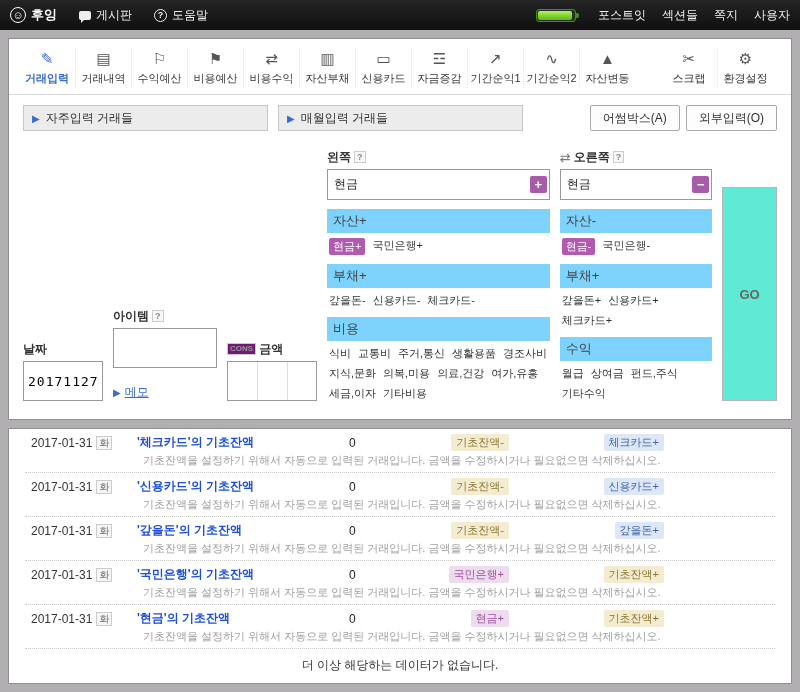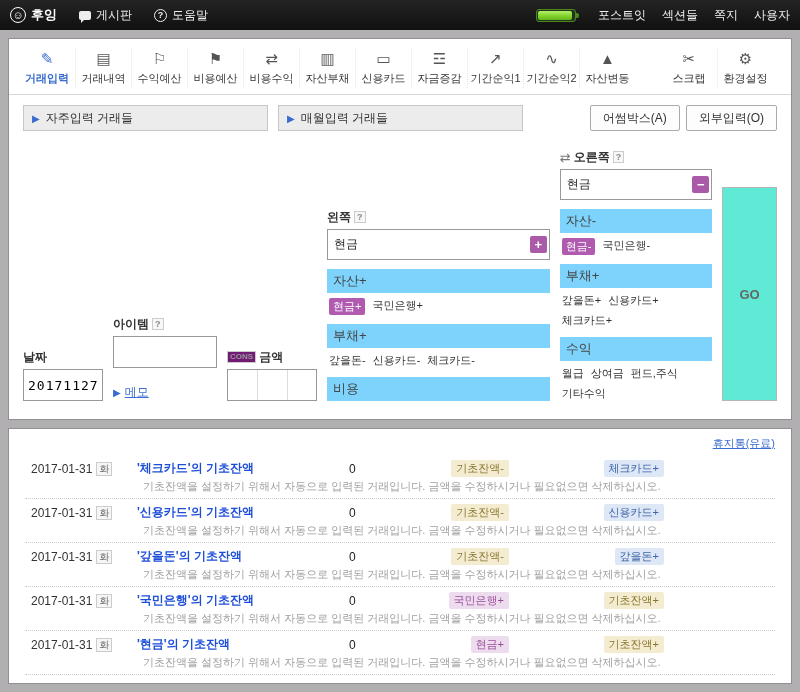--- a/index.html
+++ b/index.html
@@ -40,21 +40,21 @@
   .bar-btn .arrow{color:#3a6bd0;font-size:10px}
   .qb-right{margin-left:auto;display:flex;gap:6px}
   .sm-btn{height:26px;background:#fdfdfd;border:1px solid #aaa;border-radius:2px;padding:0 12px;font-size:12px;color:#333;cursor:pointer;font-family:inherit}
 
   
   .form-area{display:flex;gap:10px;padding:10px 14px 0;align-items:flex-end}
   .fcol{display:flex;flex-direction:column}
   .flabel{font-size:12px;font-weight:bold;color:#333;margin-bottom:4px;display:flex;align-items:center;gap:3px;height:16px}
   .help-sup{font-size:9px;color:#888;border:1px solid #ccc;padding:0 2px;background:#f7f7f7;cursor:pointer;line-height:10px}
   .cons{font-size:8px;color:#999;border:1px solid #ccc;background:#701a75;padding:1px 2px;line-height:8px}
-  .txt{height:32px;border:1px solid #999;padding:0 4px;font-size:12px;font-family:inherit;background:#fff}
+  .txt{height:40px;border:1px solid #999;padding:0 4px;font-size:12px;font-family:inherit;background:#fff}
   .date-input{width:80px;font-family:"DejaVu Sans Mono",monospace;font-size:13px;letter-spacing:1px}
   .item-input{width:104px}
   .amount-input{width:90px;background-image:linear-gradient(90deg,transparent 29px,#ddd 29px,#ddd 30px,transparent 30px,transparent 59px,#ddd 59px,#ddd 60px,transparent 60px)}
   .memo-link{margin-top:16px;font-size:12px;color:#3a6bd0;cursor:pointer;display:flex;gap:4px;align-items:center}
   .memo-link .arrow{font-size:10px}
   .memo-text{text-decoration:underline}
   .fcol-left{width:228px}
   .fcol-right{width:156px}
   .select{height:31px;border:1px solid #999;display:flex;align-items:center;padding:0 2px 0 6px;background:#fff;cursor:pointer}
   .select-value{font-size:12px;color:#222}
@@ -232,20 +232,33 @@
       <div class="acc-section">
         <div class="acc-header">부채+</div>
         <div class="acc-items">
           <span class="acc-item">갚을돈-</span>
           <span class="acc-item">신용카드-</span>
           <span class="acc-item">체크카드-</span>
         </div>
       </div>
       <div class="acc-section">
         <div class="acc-header">비용</div>
+        <div class="acc-items">
+          <span class="acc-item">식비</span>
+          <span class="acc-item">교통비</span>
+          <span class="acc-item">주거,통신</span>
+          <span class="acc-item">생활용품</span>
+          <span class="acc-item">경조사비</span>
+          <span class="acc-item">지식,문화</span>
+          <span class="acc-item">의복,미용</span>
+          <span class="acc-item">의료,건강</span>
+          <span class="acc-item">여가,유흥</span>
+          <span class="acc-item">세금,이자</span>
+          <span class="acc-item">기타비용</span>
+        </div>
       </div>
     </div>
 
     <div class="fcol fcol-right">
       <span class="flabel">
         <span class="swap-glyph">⇄</span>
         <span>오른쪽</span>
         <span class="help-sup">?</span>
       </span>
       <div class="select">
@@ -276,23 +289,20 @@
           <span class="acc-item">기타수익</span>
         </div>
       </div>
     </div>
 
     <button class="go-btn">GO</button>
   </div>
 </div>
 
 <div class="panel list-panel">
-  <div class="trash-row">
-    <a class="trash-link">휴지통(유료)</a>
-  </div>
 
   <div class="txn">
     <div class="txn-main">
       <span class="txn-date">
         <span>2017-01-31</span>
         <span class="day-badge">화</span>
       </span>
       <span class="txn-title">'체크카드'의 기초잔액</span>
       <span class="txn-amount">0</span>
       <span class="tcol1"><span class="tag yellow">기초잔액-</span></span>

